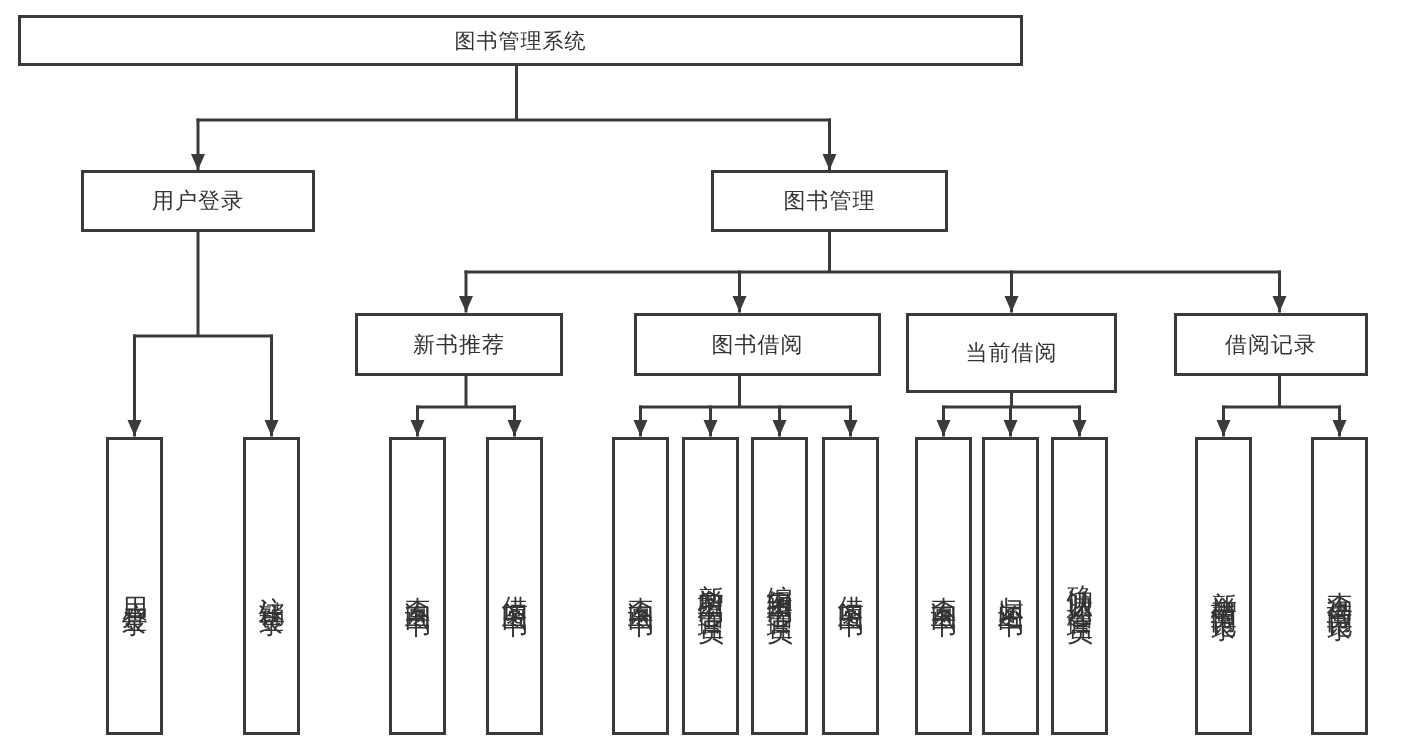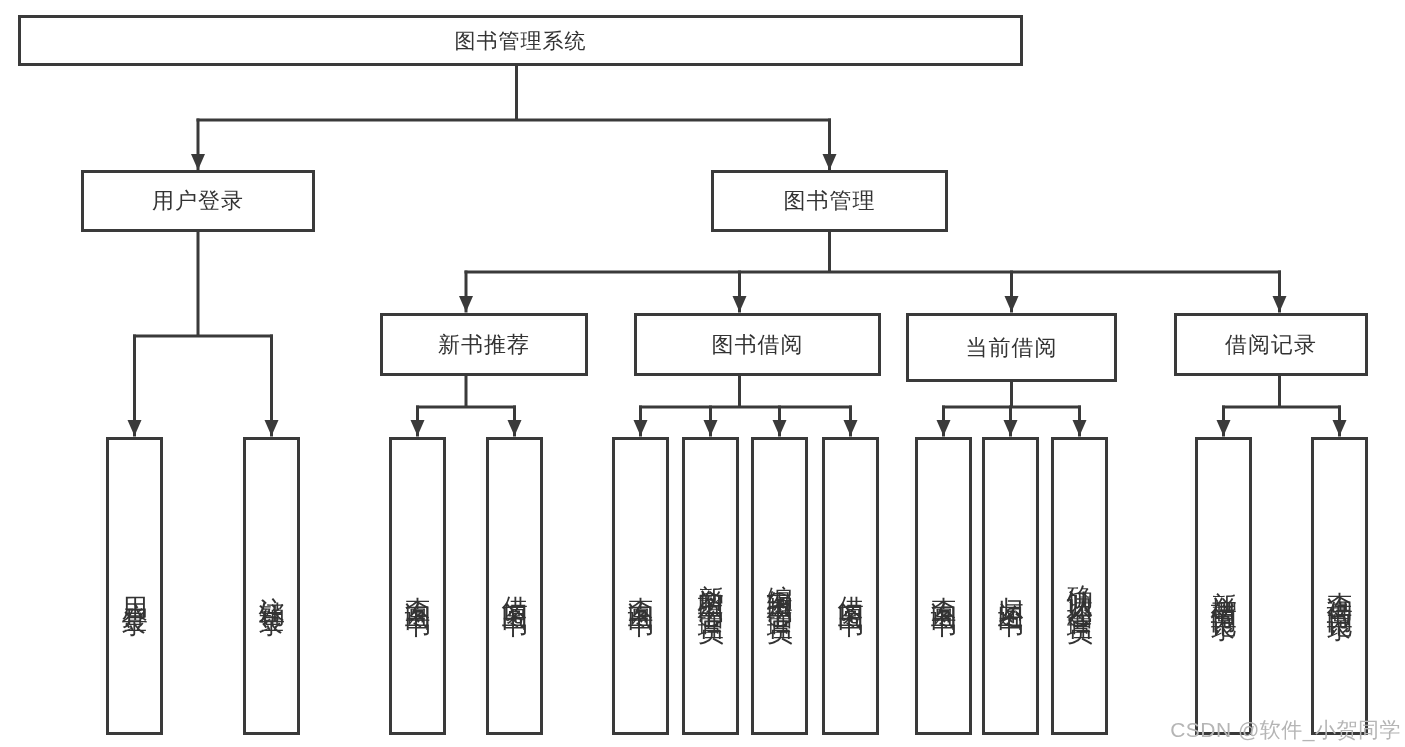--- a/index.html
+++ b/index.html
@@ -115,23 +115,23 @@
       <line x1="1223.5" y1="407" x2="1223.5" y2="435" marker-end="url(#ah)"></line>
       <line x1="1339.5" y1="407" x2="1339.5" y2="435" marker-end="url(#ah)"></line>
     </g>
   </svg>
 
   <div class="box root" style="left:18px; top:15px; width:1005px; height:51px;">图书管理系统</div>
 
   <div class="box" style="left:81px; top:170px; width:234px; height:62px;">用户登录</div>
   <div class="box" style="left:711px; top:170px; width:237px; height:62px;">图书管理</div>
 
-  <div class="box" style="left:380px; top:313px; width:208px; height:63px;">新书推荐</div>
+  <div class="box" style="left:355px; top:313px; width:208px; height:63px;">新书推荐</div>
   <div class="box" style="left:634px; top:313px; width:247px; height:63px;">图书借阅</div>
-  <div class="box" style="left:906px; top:313px; width:211px; height:69px;">当前借阅</div>
+  <div class="box" style="left:906px; top:313px; width:211px; height:80px;">当前借阅</div>
   <div class="box" style="left:1174px; top:313px; width:194px; height:63px;">借阅记录</div>
 
   <div class="leaf" style="left:106px;">
     <span>用户登录</span>
   </div>
   <div class="leaf" style="left:243px;">
     <span>注销登录</span>
   </div>
 
   <div class="leaf" style="left:389px;">
@@ -164,15 +164,14 @@
     <span>确认归还（管理员）</span>
   </div>
 
   <div class="leaf" style="left:1195px;">
     <span>新增借阅记录</span>
   </div>
   <div class="leaf" style="left:1311px;">
     <span>查询借阅记录</span>
   </div>
 
-  <div id="watermark">CSDN @软件_小贺同学</div>
 
 </div>
 
 </body></html>

